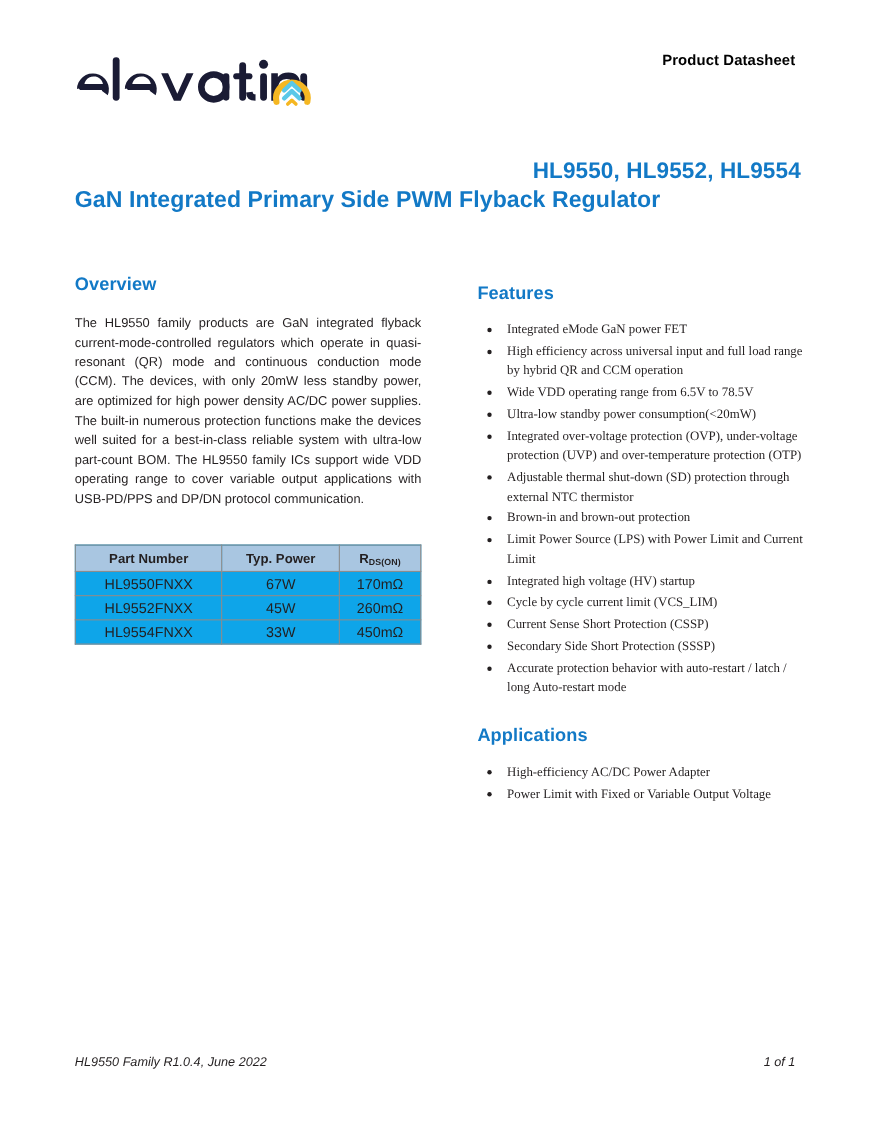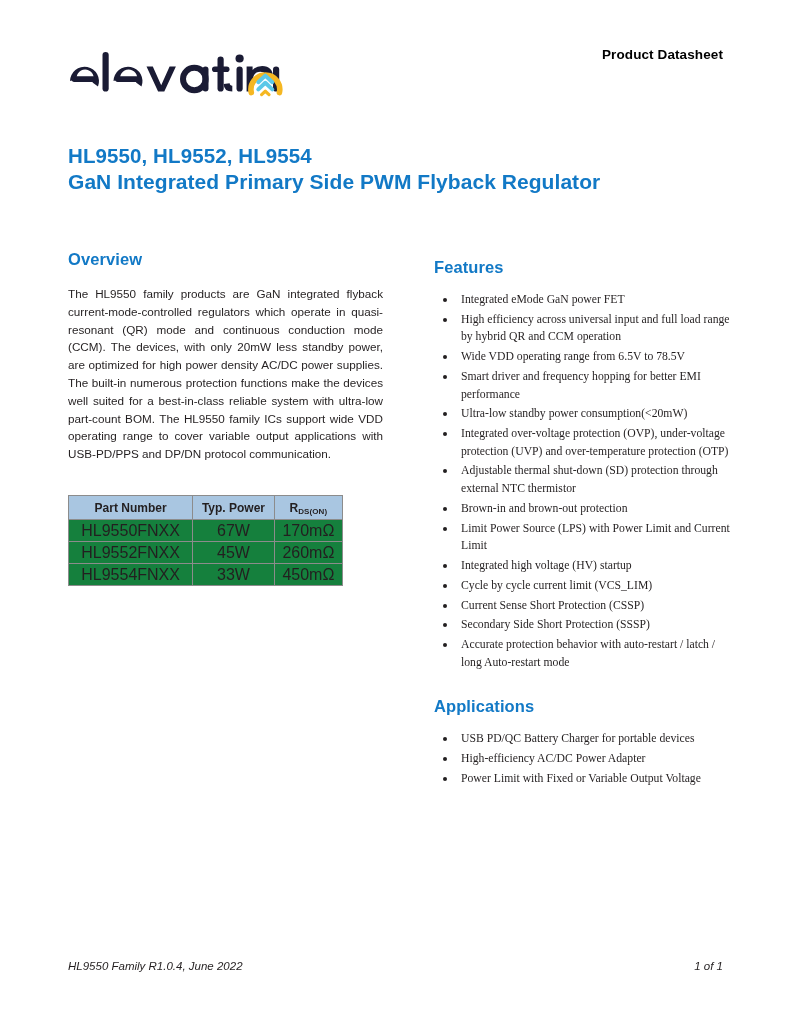--- a/index.html
+++ b/index.html
@@ -57,20 +57,21 @@
     left: 68px;
     top: 143px;
     width: 660px;
   }
   .title-main {
     font-size: 20.5px;
     font-weight: bold;
     color: #1279c6;
     line-height: 26px;
     letter-spacing: 0.1px;
+    text-align: right;
   }
   .title-sub {
     font-size: 21px;
     font-weight: bold;
     color: #1279c6;
     line-height: 22px;
     margin-top: 2px;
     letter-spacing: 0.05px;
   }
 
@@ -104,27 +105,27 @@
     color: #231f20;
     margin: 0;
   }
 
   
   .parts-table {
     position: absolute;
     left: 68px;
     top: 495px;
     border-collapse: collapse;
-    width: 275px;
-    background: #15803d;
+    width: 315px;
+    background: #0ea5e9;
   }
   .parts-table th,
   .parts-table td {
     border: 1px solid #8c8c8c;
-    font-size: 16px;
+    font-size: 13px;
     text-align: center;
     height: 19px;
     padding: 1px 2px;
     color: #231f20;
   }
   .parts-table thead th {
     background: #a9c6e1;
     font-weight: bold;
     font-size: 12px;
     height: 21px;
@@ -271,38 +272,36 @@
   </table>
 
   <div class="col-right">
 
     <div>
       <h2 class="section-heading tight">Features</h2>
       <ul class="bullets">
         <li>Integrated eMode GaN power FET</li>
         <li>High efficiency across universal input and full load range by hybrid QR and CCM operation</li>
         <li>Wide VDD operating range from 6.5V to 78.5V</li>
-        <li>Smart driver and frequency hopping for better EMI performance</li>
         <li>Ultra-low standby power consumption(&lt;20mW)</li>
         <li>Integrated over-voltage protection (OVP), under-voltage protection (UVP) and over-temperature protection (OTP)</li>
         <li>Adjustable thermal shut-down (SD) protection through external NTC thermistor</li>
         <li>Brown-in and brown-out protection</li>
         <li>Limit Power Source (LPS) with Power Limit and Current Limit</li>
         <li>Integrated high voltage (HV) startup</li>
         <li>Cycle by cycle current limit (VCS_LIM)</li>
         <li>Current Sense Short Protection (CSSP)</li>
         <li>Secondary Side Short Protection (SSSP)</li>
         <li>Accurate protection behavior with auto-restart / latch / long Auto-restart mode</li>
       </ul>
     </div>
 
     <div class="applications-block">
       <h2 class="section-heading tight">Applications</h2>
       <ul class="bullets">
-        <li>USB PD/QC Battery Charger for portable devices</li>
         <li>High-efficiency AC/DC Power Adapter</li>
         <li>Power Limit with Fixed or Variable Output Voltage</li>
       </ul>
     </div>
 
   </div>
 
   <div class="footer">
     <div class="footer-left">HL9550 Family R1.0.4, June 2022</div>
     <div class="footer-right">1 of 1</div>

